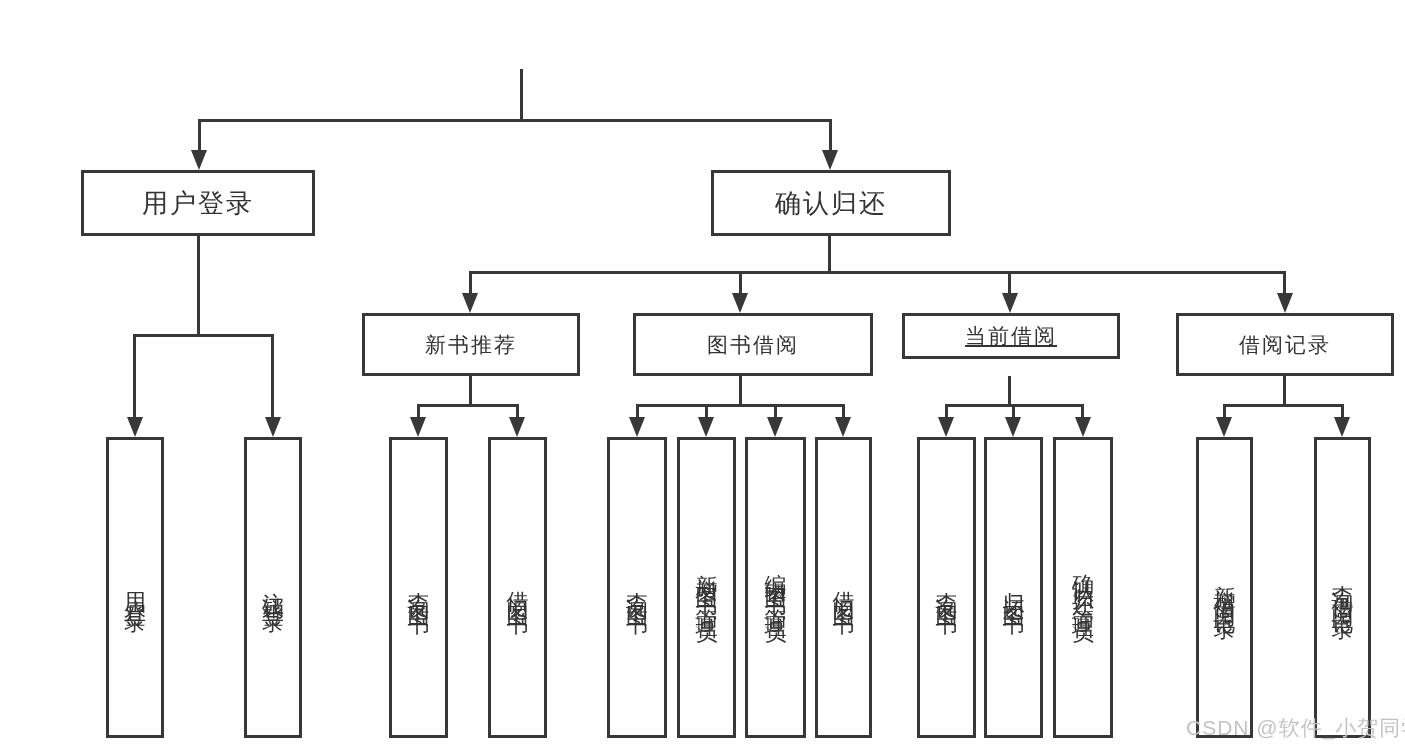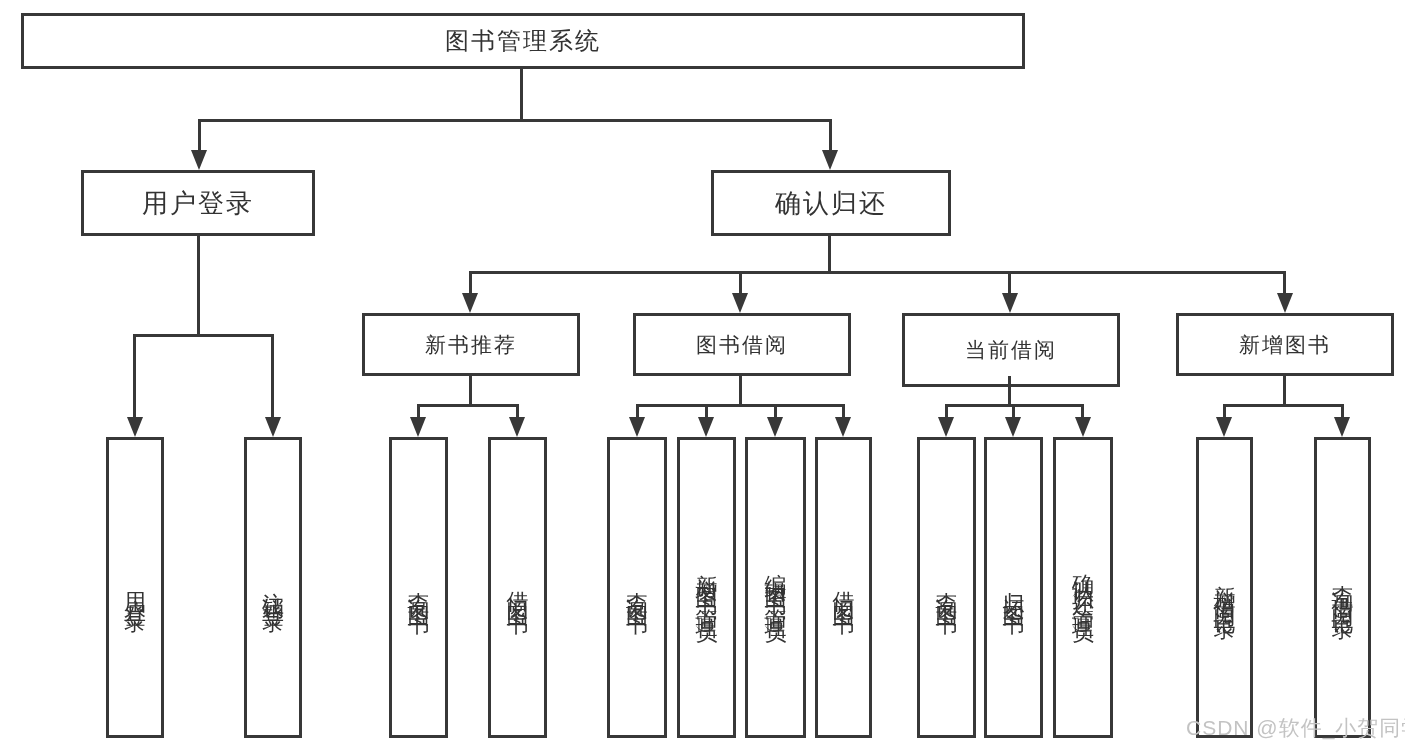--- a/index.html
+++ b/index.html
@@ -63,42 +63,39 @@
     letter-spacing:1px;
     white-space:nowrap;
     z-index:10;
   }
 </style>
 </head>
 <body>
 
 <div id="stage">
 
-  <div class="box lv1" style="left:21px;top:13px;width:1004px;height:56px;">
-    <span>图书管理系统</span>
-  </div>
 
   <div class="box lv2" style="left:81px;top:170px;width:234px;height:66px;">
     <span>用户登录</span>
   </div>
   <div class="box lv2" style="left:711px;top:170px;width:240px;height:66px;">
     <span>确认归还</span>
   </div>
 
   <div class="box lv3" style="left:362px;top:313px;width:218px;height:63px;">
     <span>新书推荐</span>
   </div>
-  <div class="box lv3" style="left:633px;top:313px;width:218px;height:63px;justify-content:center;">
+  <div class="box lv3" style="left:633px;top:313px;width:240px;height:63px;justify-content:center;">
     <span>图书借阅</span>
   </div>
-  <div class="box lv3" style="left:902px;top:313px;width:218px;height:74px;">
+  <div class="box lv3" style="left:902px;top:313px;width:218px;height:46px;text-decoration:underline;">
     <span>当前借阅</span>
   </div>
   <div class="box lv3" style="left:1176px;top:313px;width:218px;height:63px;">
-    <span>新增图书</span>
+    <span>借阅记录</span>
   </div>
 
   <div class="leaf" style="left:106px;width:58px;">
     <span class="vtext">用户登录</span>
   </div>
   <div class="leaf" style="left:244px;width:58px;">
     <span class="vtext">注销登录</span>
   </div>
 
   <div class="leaf" style="left:389px;width:59px;">

